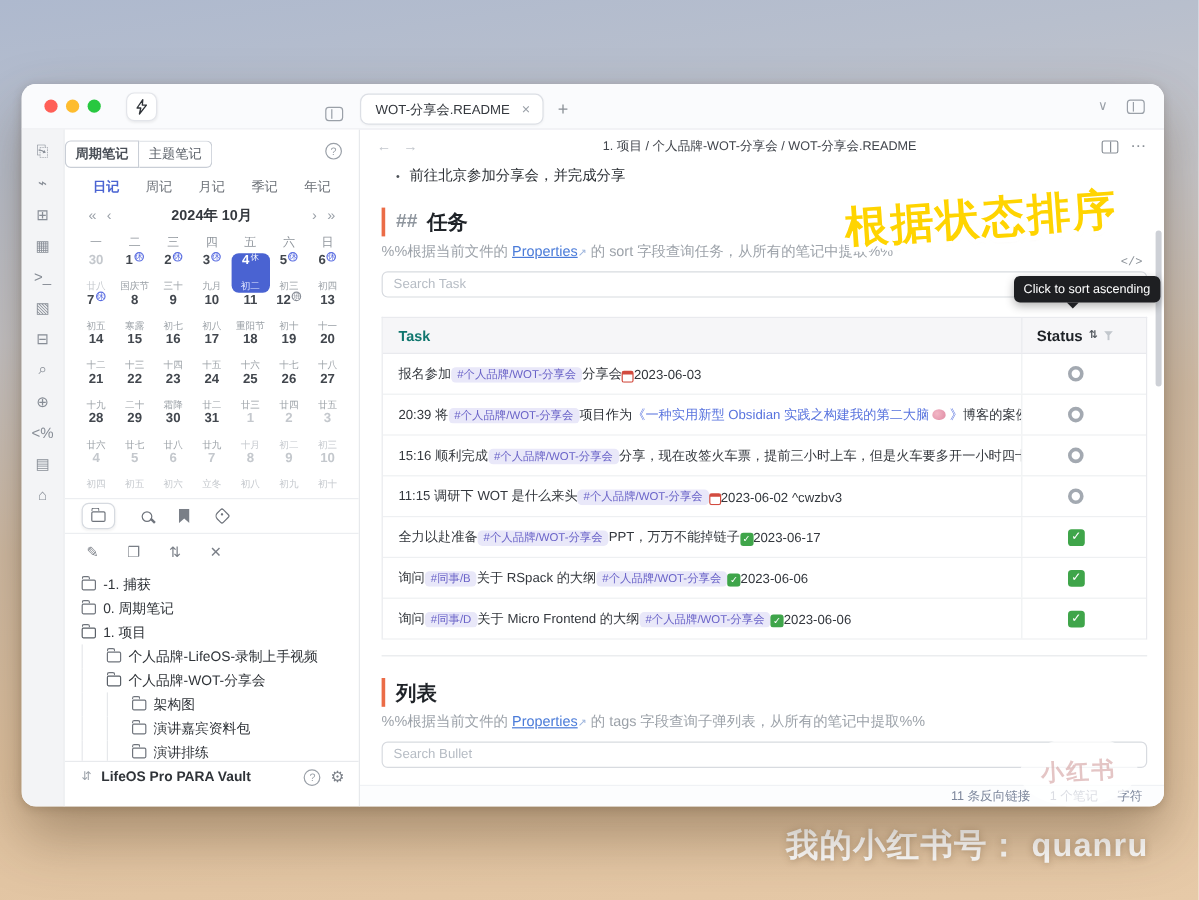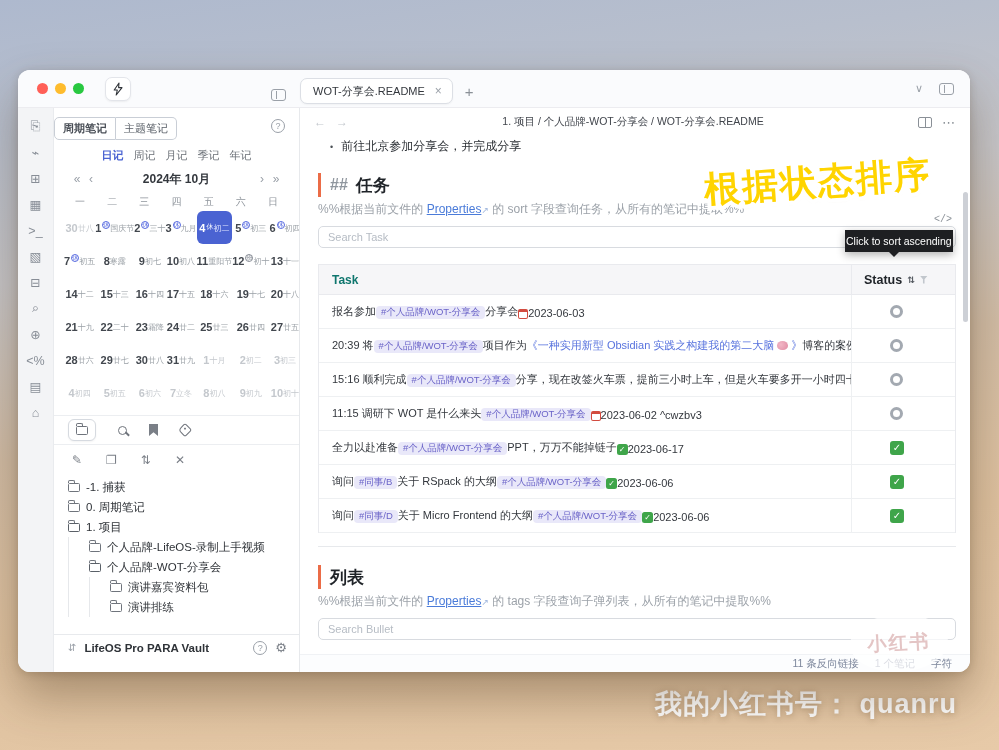--- a/index.html
+++ b/index.html
@@ -38,30 +38,30 @@
   .ric{width:22px;height:17px;display:flex;align-items:center;justify-content:center;color:#878d96;font-size:12.5px}
   
   .sidebar{width:246px;flex:0 0 246px;background:#fff;border-right:1px solid #e7e9ec;display:flex;flex-direction:column;
     padding-top:8px;overflow:hidden}
   .cal-tabs{display:flex;align-items:center;justify-content:flex-start;gap:0;position:relative;height:24px;flex:0 0 24px}
   .cal-tab{font-size:11px;color:#4a4f57;font-weight:700;border:1px solid #c9ced6;padding:3px 8px;border-radius:5px 0 0 5px;background:#fff}
   .cal-tab.second{border-left:none;border-radius:0 5px 5px 0;font-weight:400;color:#5a6068}
   .cal-help{position:absolute;right:14px;top:3px}
   .helpc{width:14px;height:14px;border:1.2px solid #9aa0a8;border-radius:50%;color:#9aa0a8;font-size:9px;
     display:inline-flex;align-items:center;justify-content:center}
-  .period-tabs{display:flex;justify-content:center;gap:10px;margin-top:8px;height:16px;flex:0 0 16px}
+  .period-tabs{display:flex;justify-content:center;gap:22px;margin-top:8px;height:16px;flex:0 0 16px}
   .ptab{font-size:11px;color:#6b7077}
   .ptab.active{color:#4a63d2;font-weight:700}
   .cal-nav{display:flex;align-items:center;margin-top:7px;padding:0 16px;height:16px;flex:0 0 16px}
   .nav-g{color:#9aa0a8;font-size:12px;width:14px;text-align:center}
   .cal-title{flex:1;text-align:center;font-size:12px;font-weight:700;color:#34383e}
   .weekdays{display:grid;grid-template-columns:repeat(7,1fr);padding:0 10px;margin-top:8px;height:14px;flex:0 0 14px}
   .wd{text-align:center;font-size:10px;color:#8f959c}
   .cal-grid{display:grid;grid-template-columns:repeat(7,1fr);padding:2px 10px 0;flex:0 0 200px}
-  .cell{height:33px;display:flex;flex-direction:row;align-items:center;justify-content:center;border-radius:6px;position:relative}
+  .cell{height:33px;display:flex;flex-direction:column;align-items:center;justify-content:space-between;border-radius:6px;position:relative}
   .numrow{display:flex;align-items:flex-start;gap:1px;line-height:12px}
   .num{font-size:11px;font-weight:700;color:#42474e}
   .lunar{font-size:8px;color:#9aa0a6;margin-top:1px;white-space:nowrap}
   .cell.dim .num,.cell.dim .lunar{color:#c4c8cd}
   .cell.sel{background:#4a63d2}
   .cell.sel .num,.cell.sel .badge-in{color:#fff}
   .cell.sel .lunar{color:#dfe4ff}
   .badge-dot{font-size:6.5px;line-height:7px;width:8px;height:8px;border:1px solid #5b6ee1;color:#5b6ee1;border-radius:50%;
     display:inline-flex;align-items:center;justify-content:center;transform:translateY(-1px)}
   .badge-dot.work{border-color:#8a8f98;color:#8a8f98}
@@ -126,21 +126,21 @@
   .e-cal{width:10px;height:10px;border:1px solid #d24b3f;border-top:3px solid #d24b3f;border-radius:2px;background:#fff;display:inline-block;flex:0 0 auto}
   .e-check{width:11px;height:11px;background:#3fa54a;border-radius:2.5px;color:#fff;font-size:8px;display:inline-flex;
     align-items:center;justify-content:center;flex:0 0 auto}
   .e-brain{width:11px;height:9px;background:radial-gradient(circle at 35% 40%,#f2b7c6,#e08ba3);border-radius:50% 50% 45% 45%;display:inline-block;flex:0 0 auto}
   .st-cancel{width:13px;height:13px;border:3.2px solid #a3a9b1;border-radius:50%;display:inline-block}
   .st-done{width:14px;height:14px;background:#3fa54a;border-radius:3px;color:#fff;font-size:10px;font-weight:700;
     display:inline-flex;align-items:center;justify-content:center}
   .hr-div{border:none;border-top:1px solid #e7e9ec;margin-top:13px}
   
   .code-icon{position:absolute;top:78px;right:18px;font-size:10px;color:#8a9097;font-family:"Liberation Mono","DejaVu Sans Mono",monospace}
-  .tooltip{position:absolute;top:94px;left:545px;background:#1e1f22;color:#fff;font-size:10.5px;padding:5px 1px;border-radius:0;
+  .tooltip{position:absolute;top:94px;left:545px;background:#1e1f22;color:#fff;font-size:10.5px;padding:5px 8px;border-radius:5px;
     box-shadow:0 3px 8px rgba(0,0,0,.3);white-space:nowrap;z-index:6}
   .tooltip::after{content:'';position:absolute;bottom:-5px;left:44px;border:5px solid transparent;border-top-color:#1e1f22;border-bottom:none}
   .watermark{position:absolute;top:22px;left:404px;transform:rotate(-4deg);z-index:5;white-space:nowrap}
   .wm-outline{position:absolute;left:0;top:0;font-size:36px;font-weight:800;letter-spacing:2px;-webkit-text-stroke:8px #fff;color:#fff;
     text-shadow:0 2px 3px rgba(150,120,0,.25)}
   .wm-fill{position:relative;font-size:36px;font-weight:800;letter-spacing:2px;color:#ffd400}
   .scrollthumb{position:absolute;top:56px;right:2px;width:5px;height:130px;background:#cdd0d6;border-radius:3px}
   
   .statusbar{flex:0 0 18px;display:flex;align-items:center;justify-content:flex-end;gap:16px;padding-right:18px;
     font-size:10.5px;color:#7d879c;border-top:1px solid #f0f2f5;background:#fcfdfe}
@@ -524,20 +524,26 @@
             </div>
             <div class="trow-f">
               <span class="guide"></span>
               <span class="ic-folder" style="border-color: rgb(90, 96, 104);"></span>
               <span class="tlabel">个人品牌-WOT-分享会</span>
             </div>
             <div class="trow-f">
               <span class="guide"></span>
               <span class="guide"></span>
               <span class="ic-folder"></span>
+              <span class="tlabel">架构图</span>
+            </div>
+            <div class="trow-f">
+              <span class="guide"></span>
+              <span class="guide"></span>
+              <span class="ic-folder"></span>
               <span class="tlabel">演讲嘉宾资料包</span>
             </div>
             <div class="trow-f">
               <span class="guide"></span>
               <span class="guide"></span>
               <span class="ic-folder"></span>
               <span class="tlabel">演讲排练</span>
             </div>
           </div>
 

